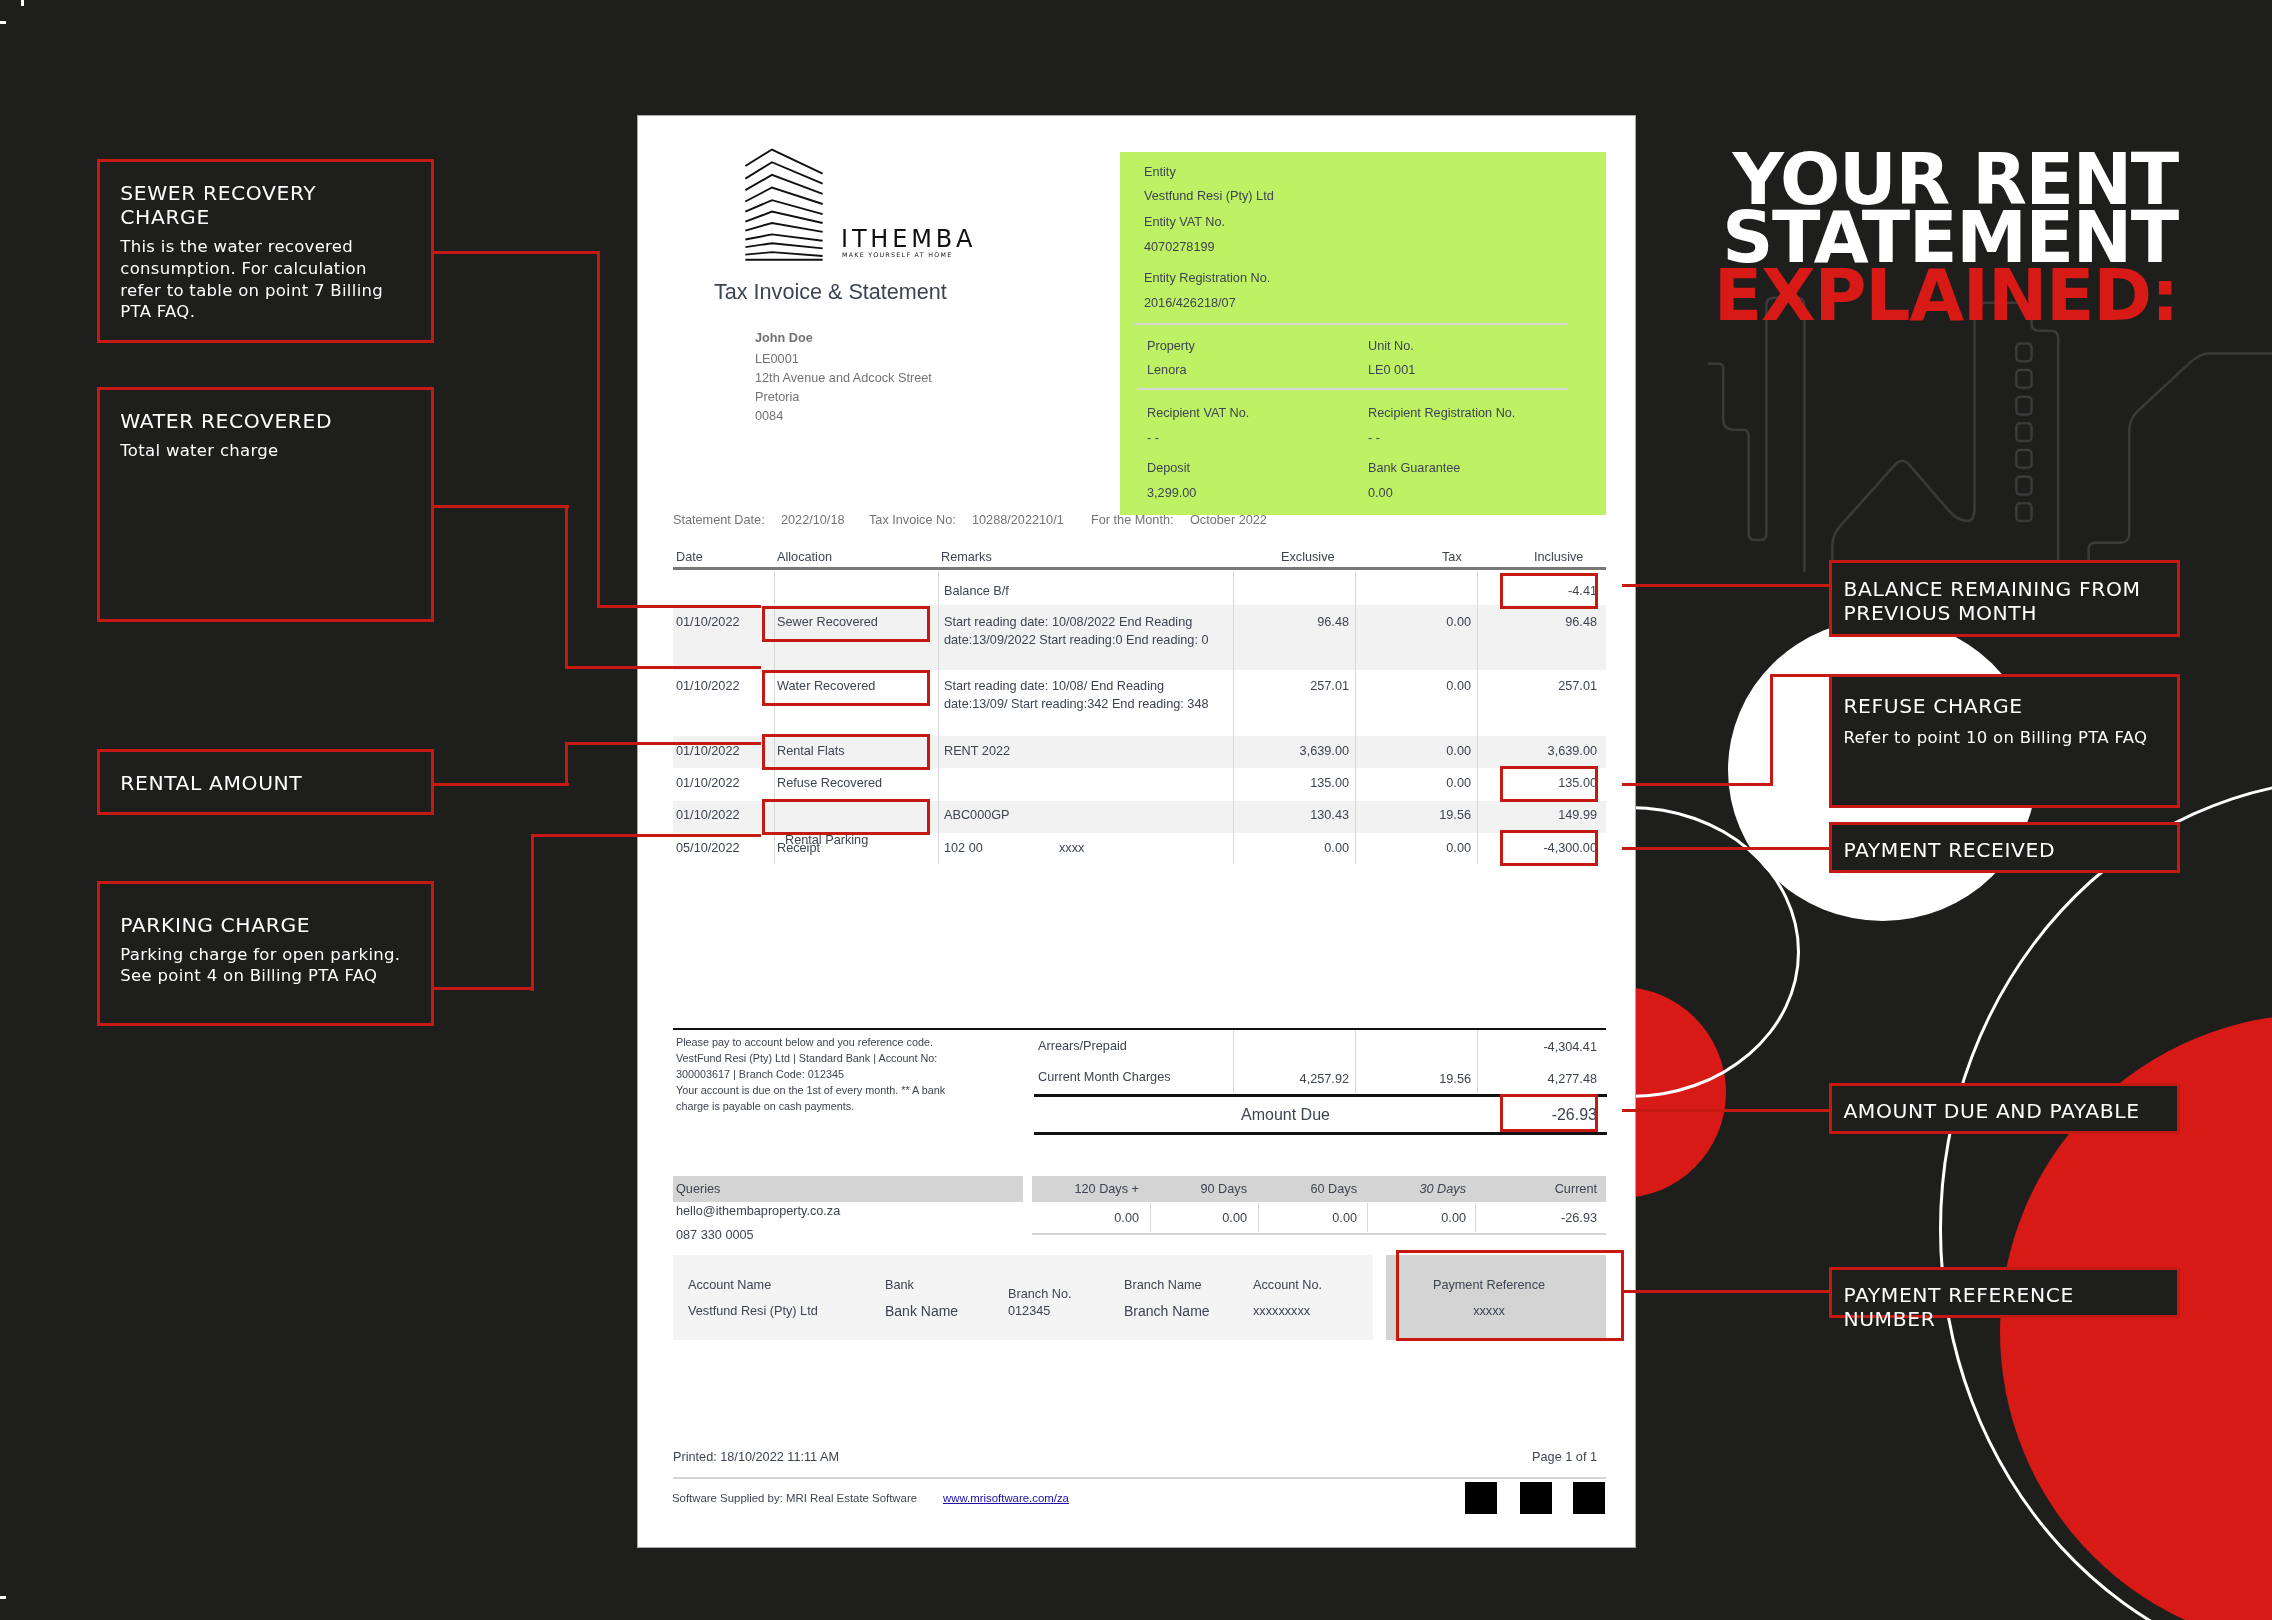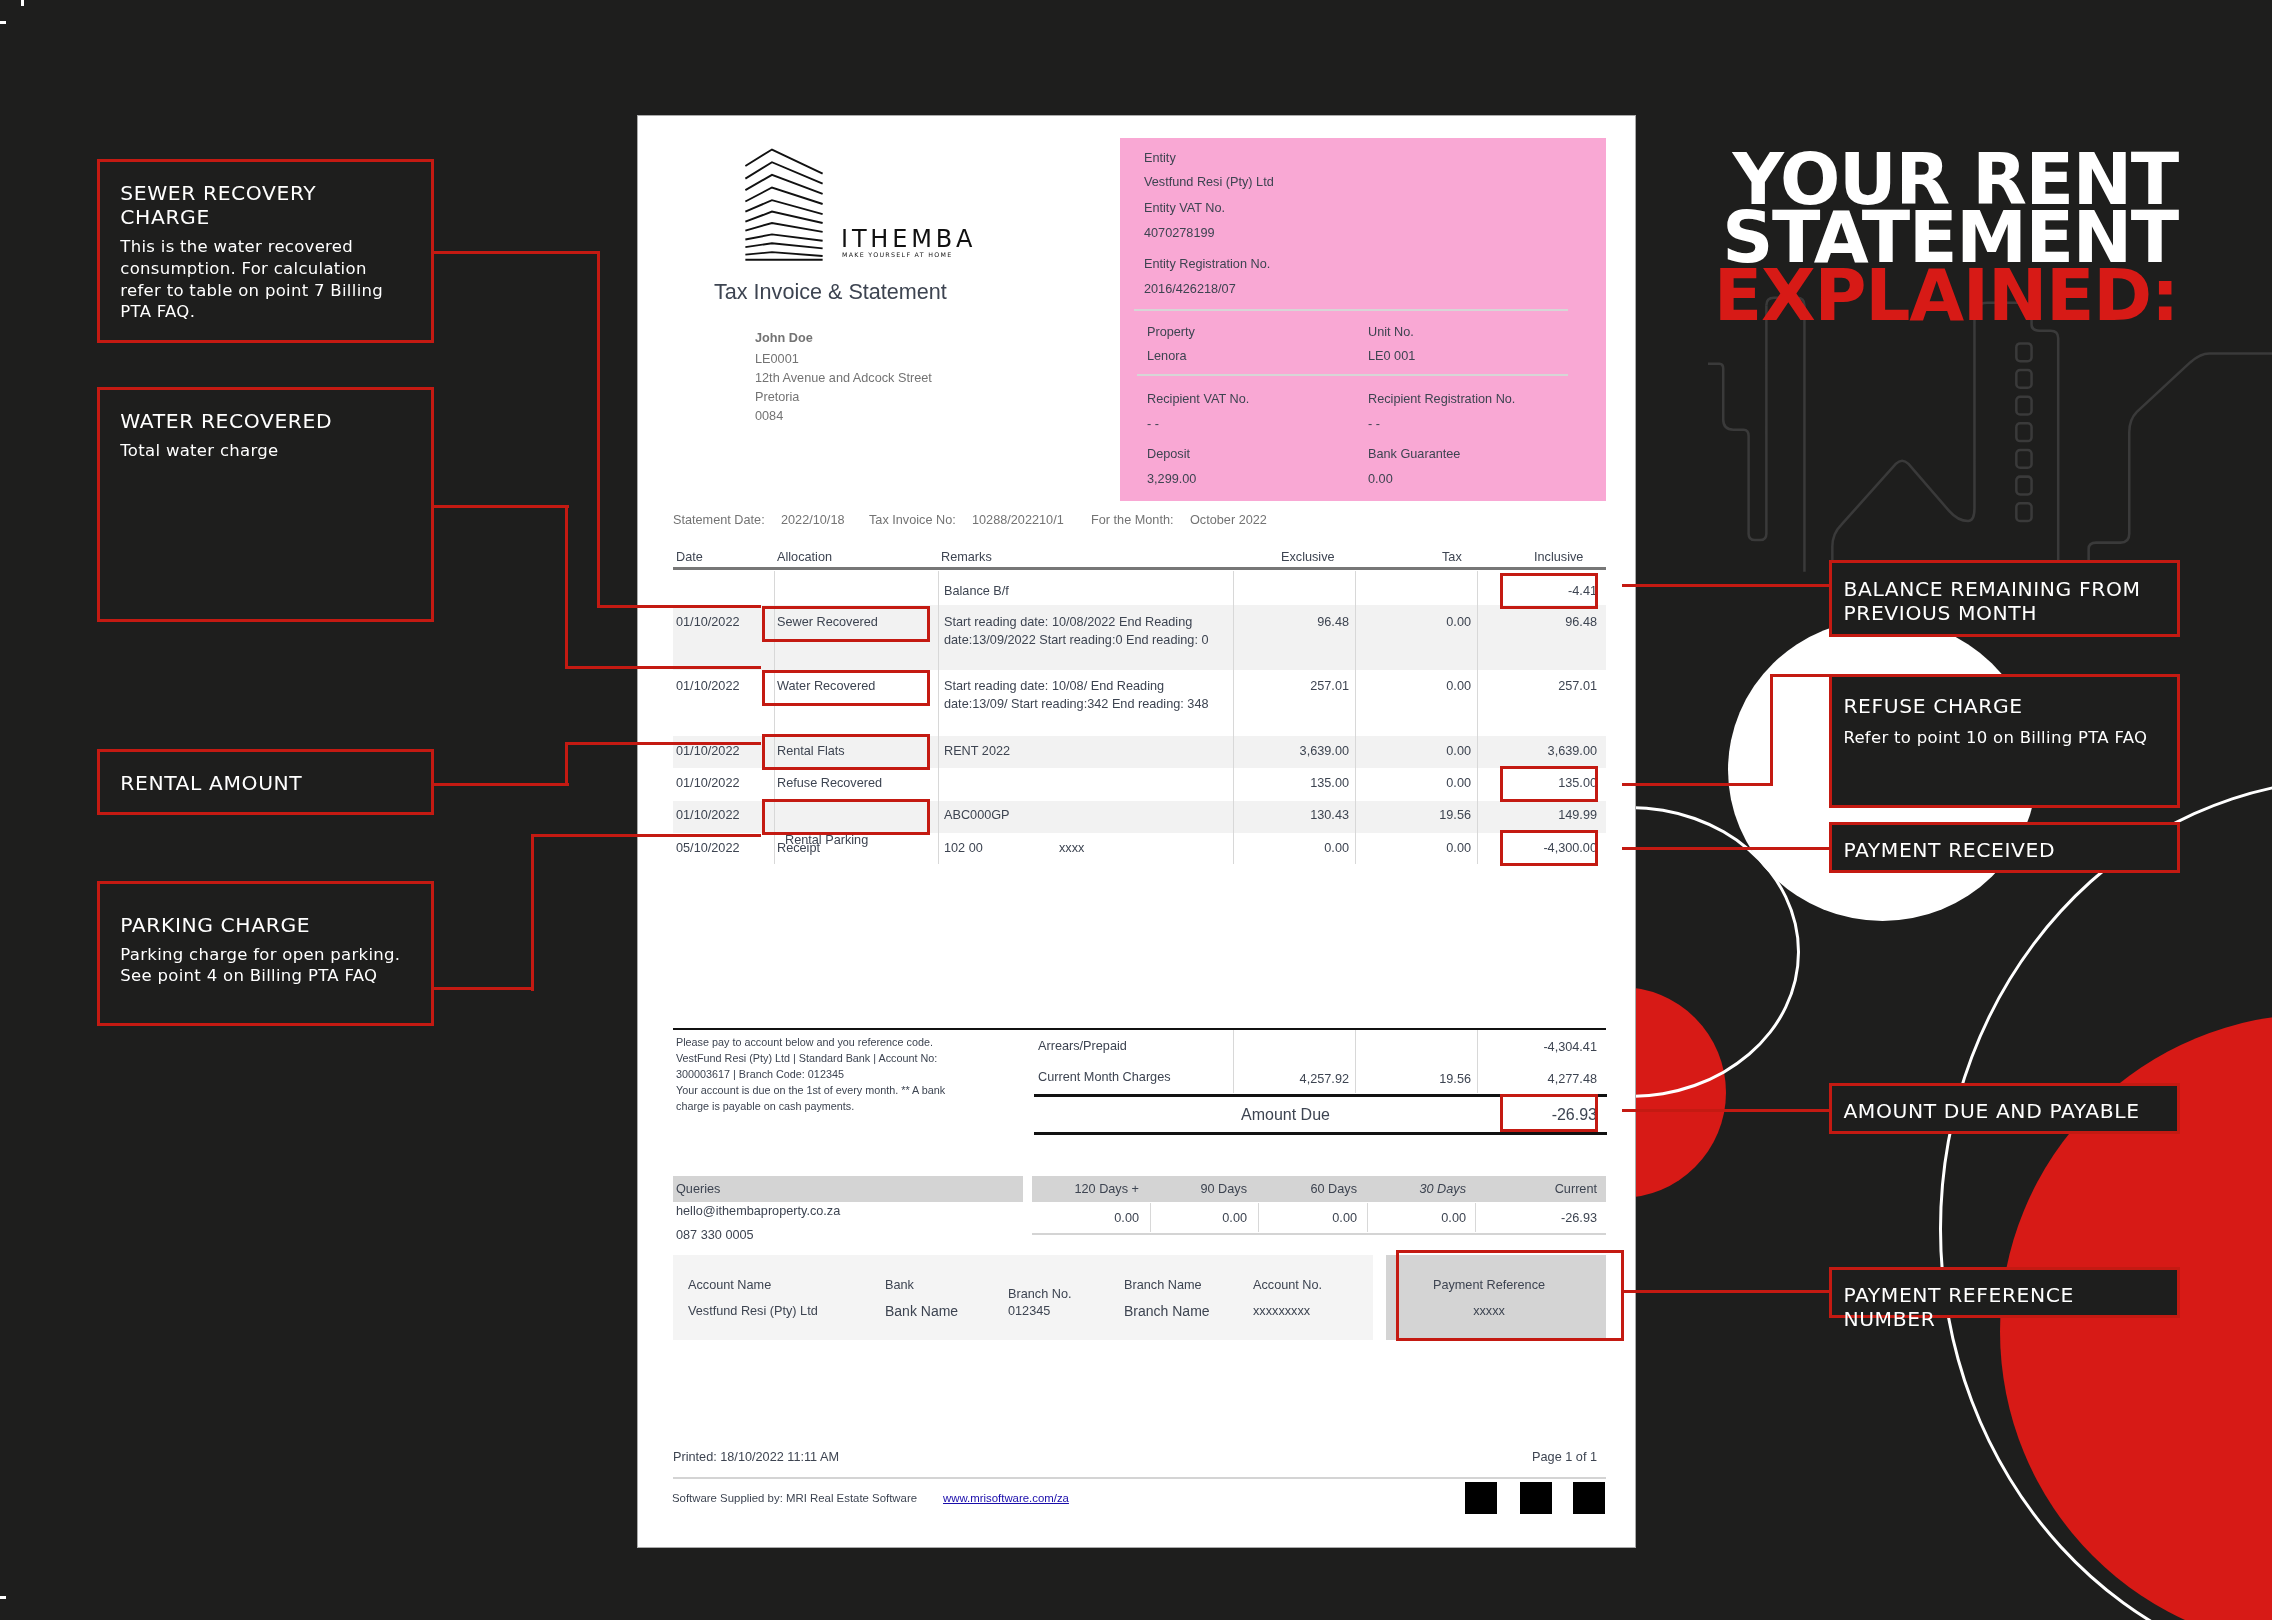--- a/index.html
+++ b/index.html
@@ -24,21 +24,21 @@
   .hl { position: absolute; border: 3.2px solid #c41a12; }
 
   
   .big-title { position: absolute; left: 1702px; top: 151px; width: 476px; text-align: right; font-family: "DejaVu Sans", sans-serif; font-weight: bold; font-size: 71px; line-height: 58px; letter-spacing: -1.3px; }
   .big-title .w { color: #fff; display: block; }
   .big-title .r { color: #d71a16; display: block; }
 
   
   .page { position: absolute; left: 637px; top: 115px; width: 999px; height: 1433px; background: #fff; border: 1.9px solid #aaa; color: #3d4451; font-family: "Liberation Sans", sans-serif; }
   .pg-text { position: absolute; font-size: 12.7px; color: #737373; white-space: nowrap; }
-  .info-panel { position: absolute; left: 482px; top: 22px; width: 486px; height: 363px; background: #f9a8d4; }
+  .info-panel { position: absolute; left: 482px; top: 36px; width: 486px; height: 363px; background: #bef264; }
   .info-label { position: absolute; font-size: 12.7px; color: #3d4451; }
   .info-val { position: absolute; font-size: 12.7px; color: #3d4451; }
   .info-sep { position: absolute; height: 1.9px; background: #d6d6d6; }
 
   .logo-text { position: absolute; font-family: "DejaVu Sans", sans-serif; color: #111; }
 
   .tbl-head { position: absolute; font-size: 12.7px; }
   .row-bg { position: absolute; left: 35px; width: 933px; background: #f2f2f2; }
   .vcol { position: absolute; width: 1.3px; background: #d8d8d8; }
   .cell { position: absolute; font-size: 12.7px; line-height: 18.4px; white-space: nowrap; }

